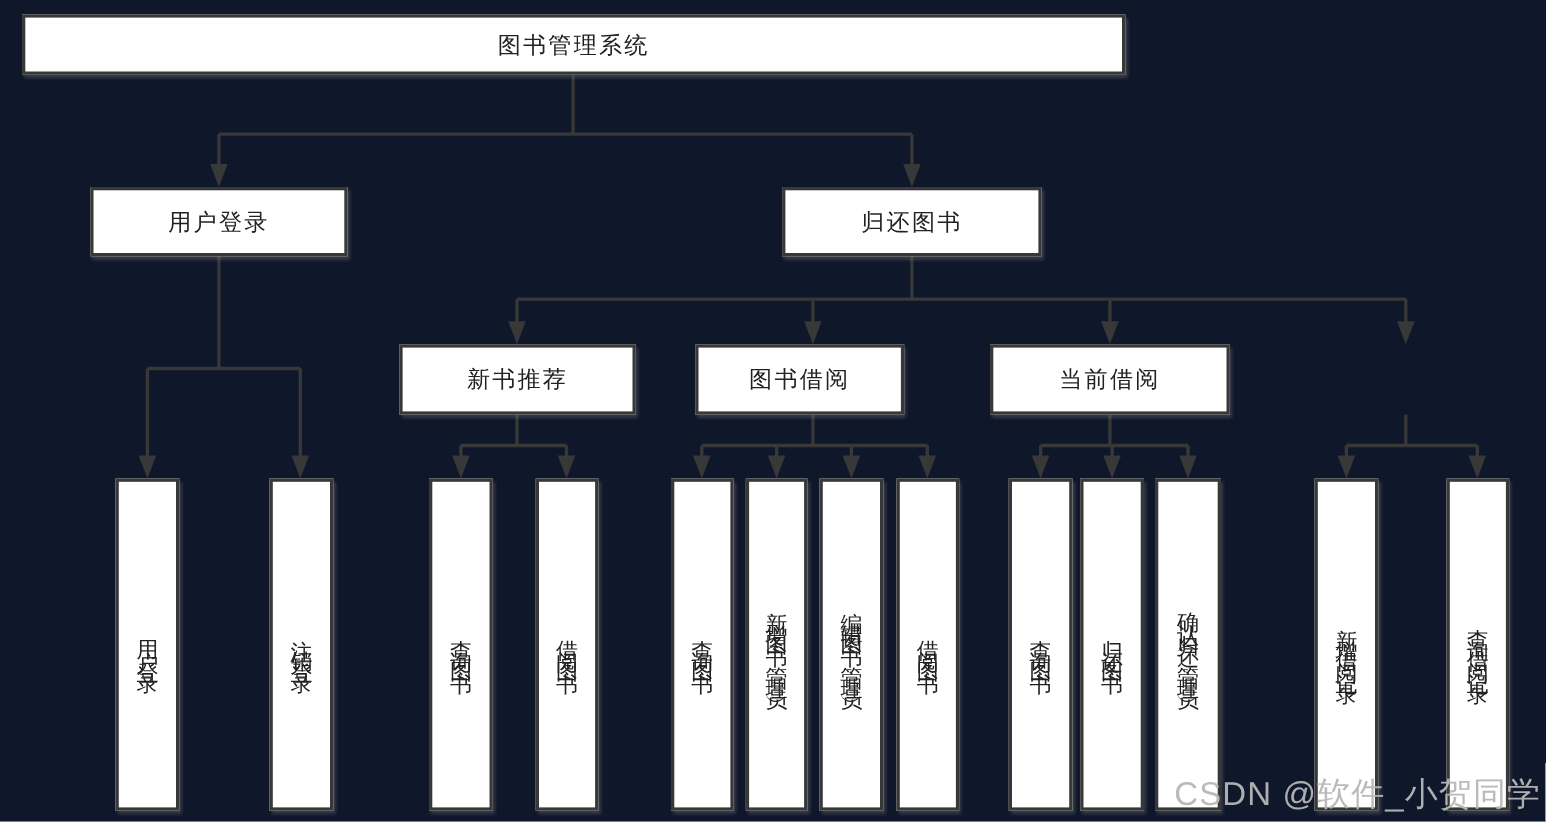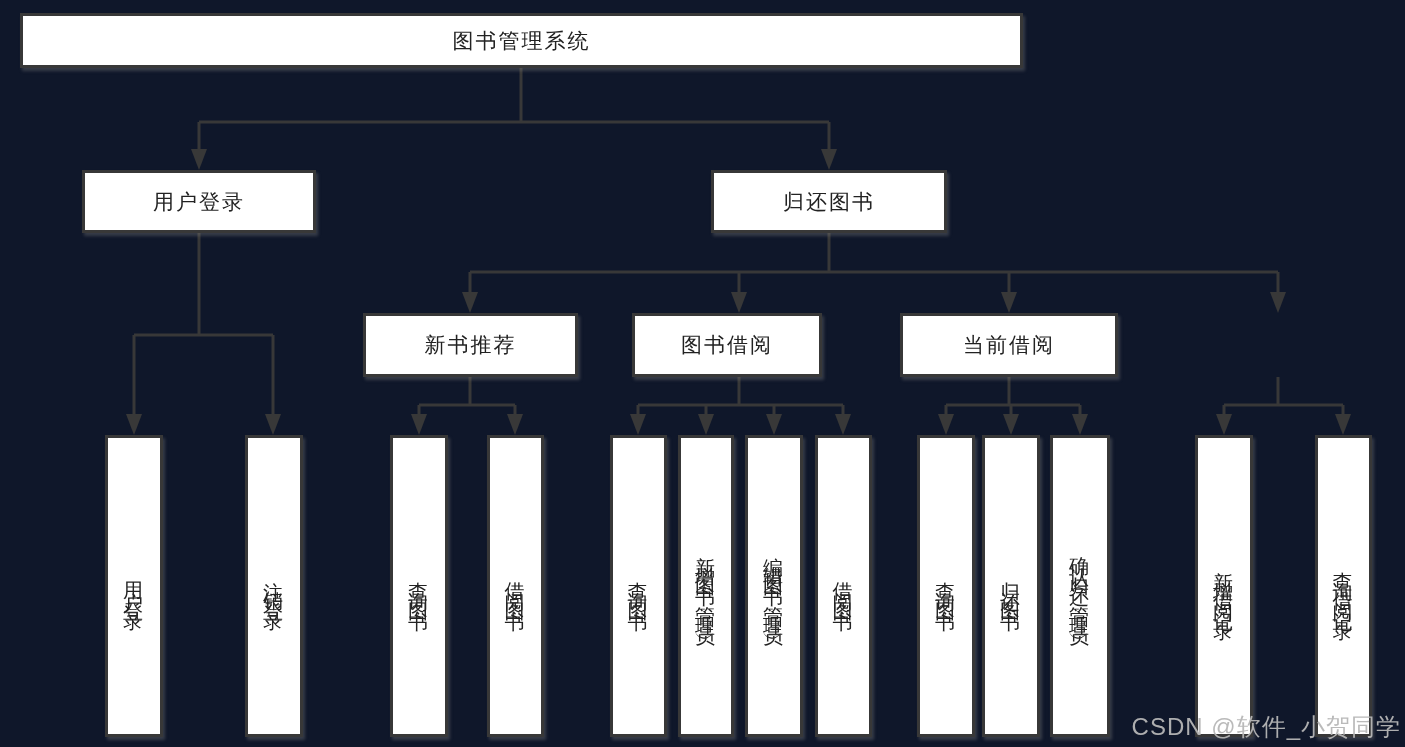--- a/index.html
+++ b/index.html
@@ -31,21 +31,21 @@
     font-size:20px;
     letter-spacing:10px;
     writing-mode:vertical-rl;
     text-orientation:mixed;
     white-space:nowrap;
   }
   #watermark{
     position:absolute;
     right:4px;
     bottom:4px;
-    font-size:24px;
+    font-size:30px;
     color:rgba(182,182,182,0.95);
     letter-spacing:1px;
     z-index:5;
     white-space:nowrap;
   }
 </style>
 </head>
 <body>
 
 <div id="stage">

